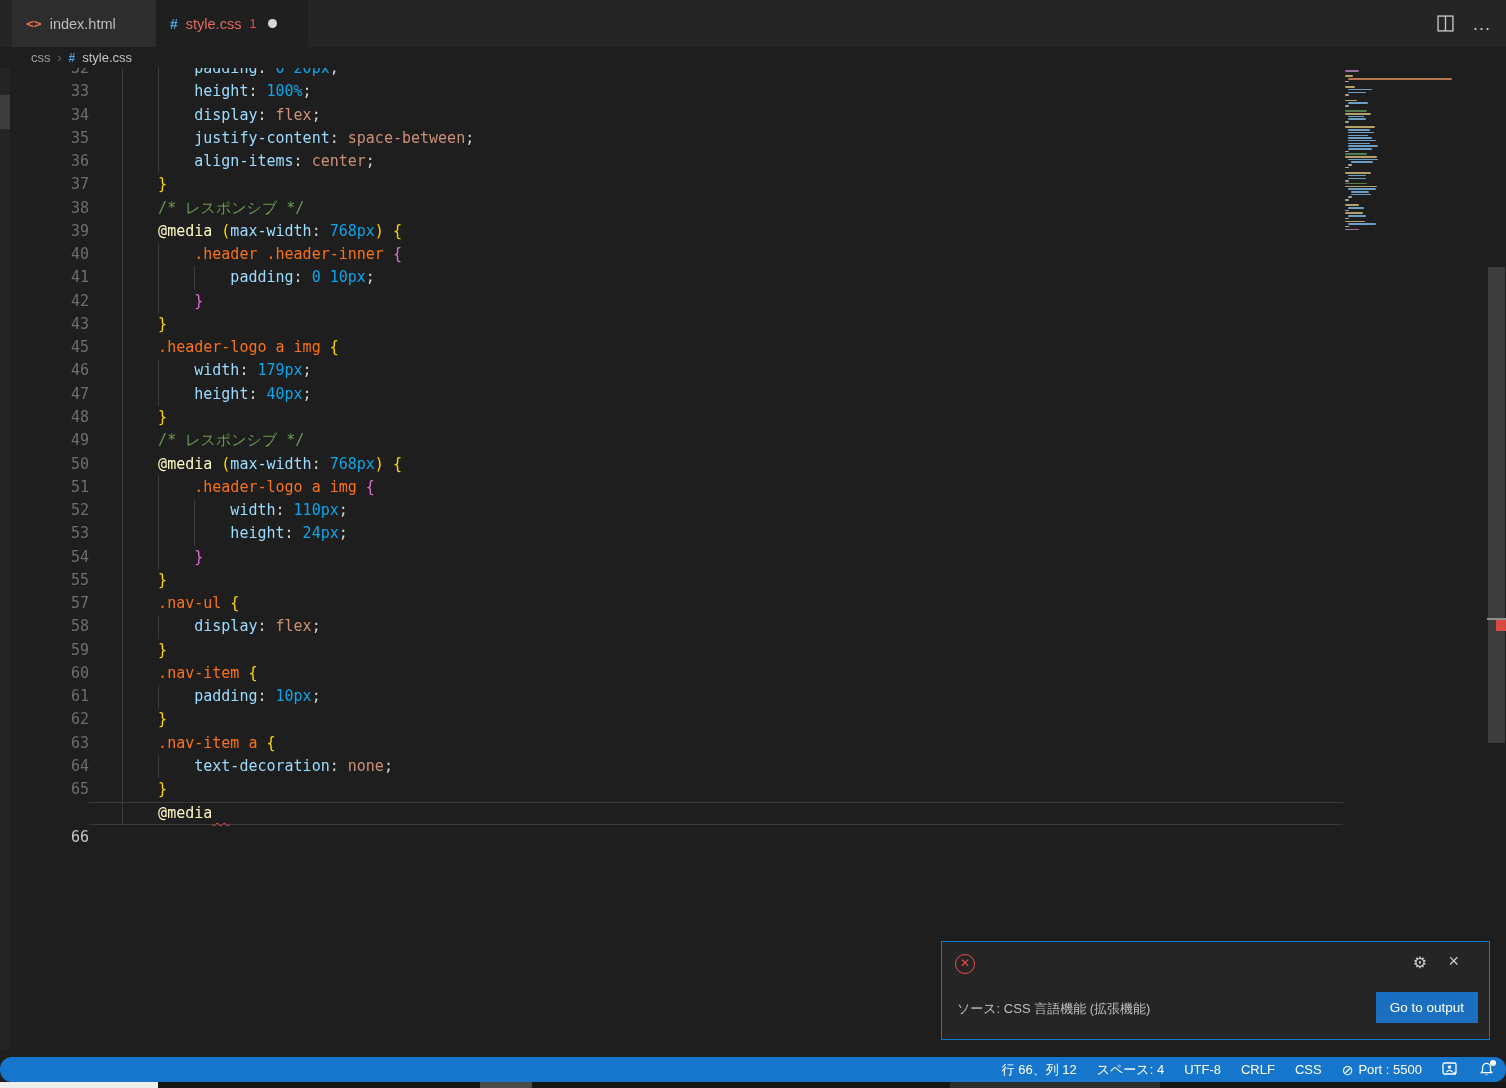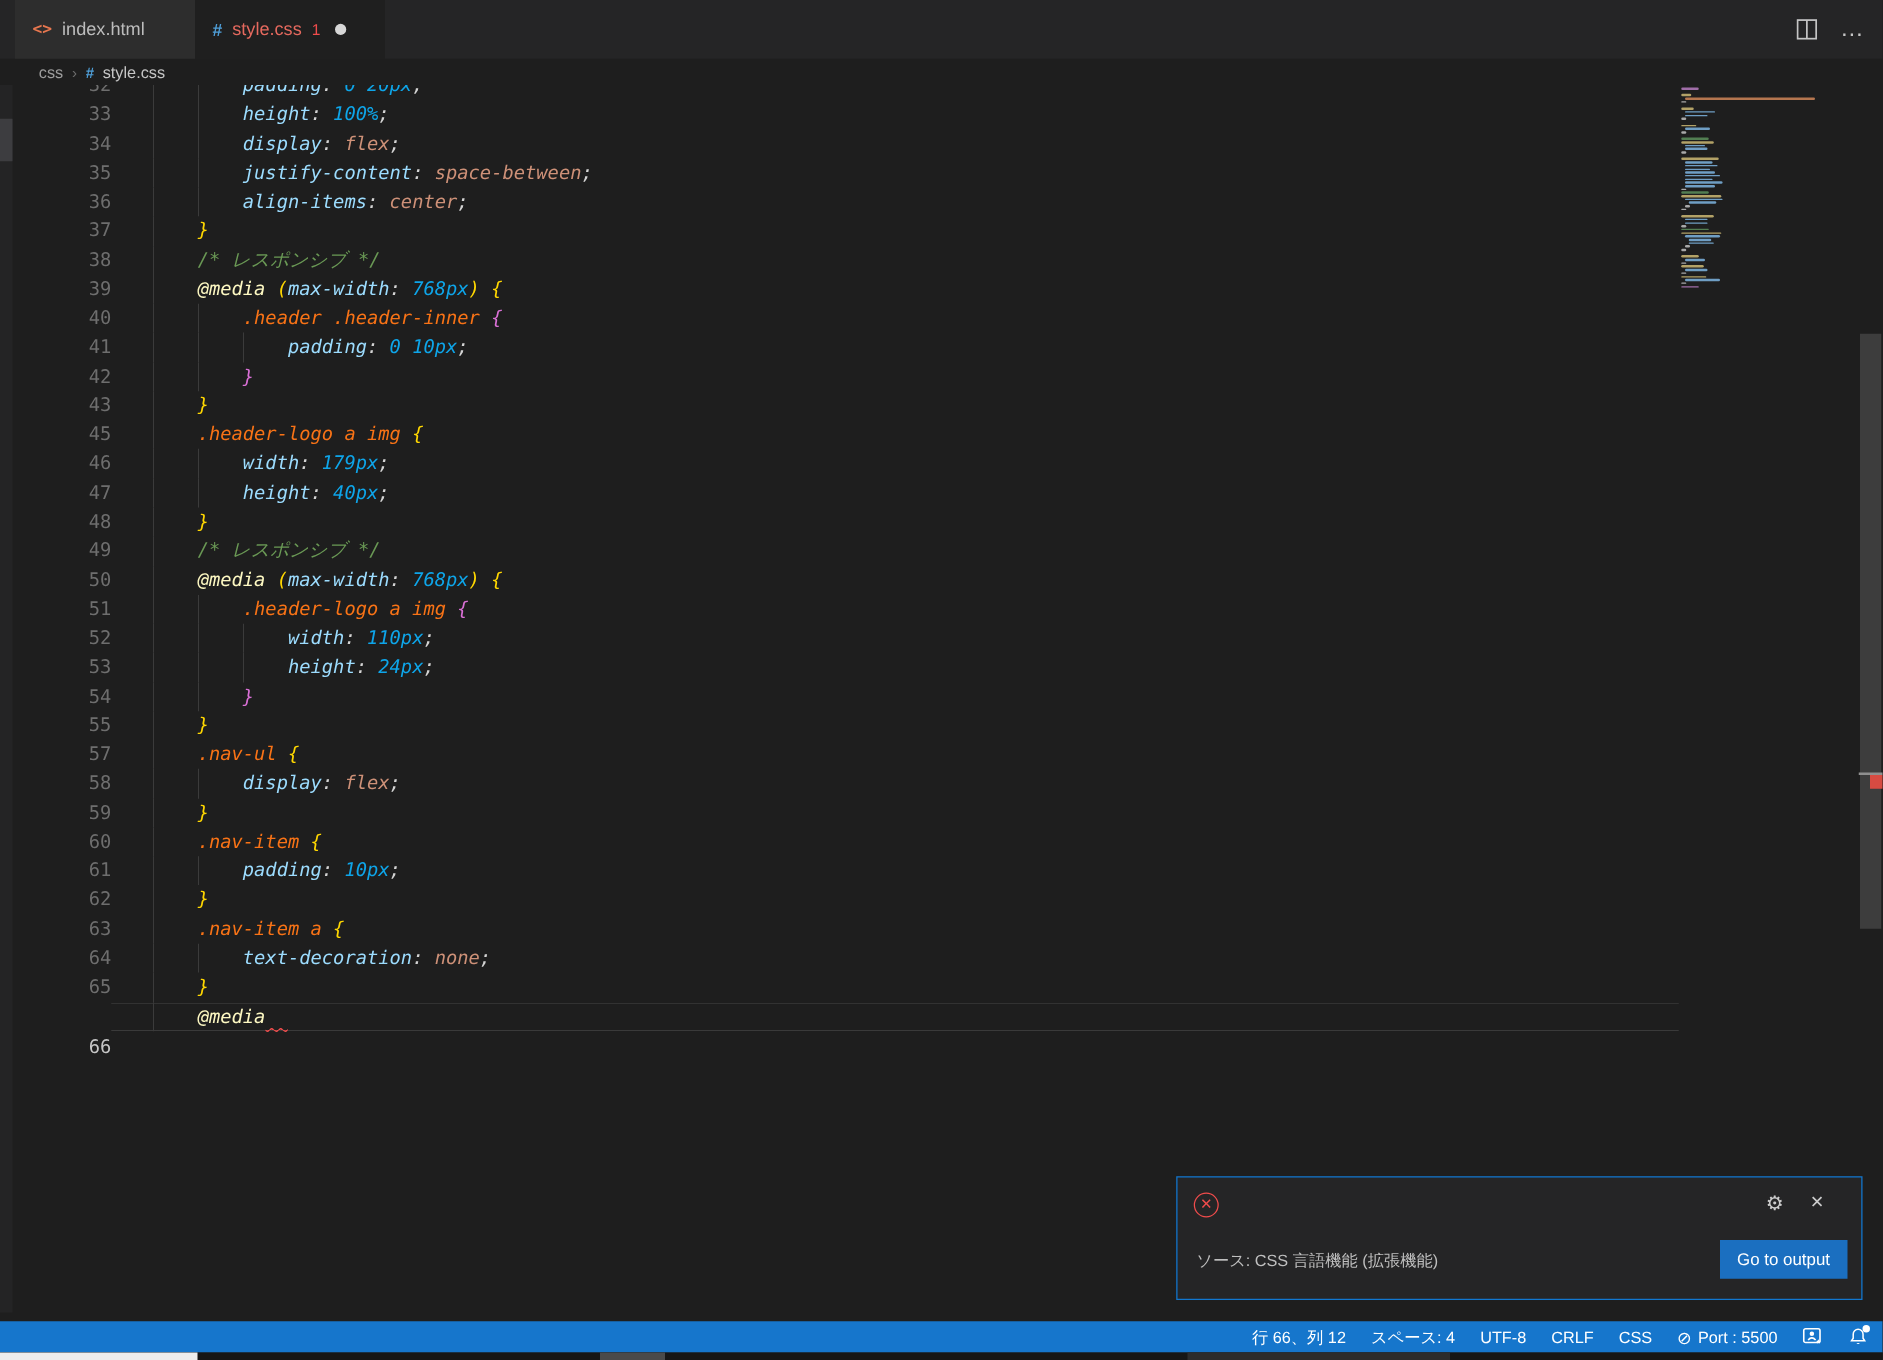--- a/index.html
+++ b/index.html
@@ -30,21 +30,21 @@
 
   
   #left-strip { left:0; top:68px; width:10px; height:982px; background:#242425; z-index:2; }
   #left-strip .knob { position:absolute; left:0; top:27px; width:10px; height:34px; background:#3d3d40; }
 
   
   #code-lines { left:0; top:57px; width:1343px; z-index:1;
     font-family:"DejaVu Sans Mono","Liberation Mono",monospace; font-size:15px; }
   .cl { display:flex; height:23.27px; line-height:23.27px; white-space:pre;padding-left:26px; }
   .ln { flex:0 0 63px; text-align:right; color:#6e6e6e; user-select:none; }
-  .lt { flex:1; padding-left:33px; display:flex; align-items:stretch;font-style:italic; }
+  .lt { flex:1; padding-left:33px; display:flex; align-items:stretch; }
   .ind { display:inline-block; height:100%; flex:0 0 auto;
     background-image:repeating-linear-gradient(to right,#3b3b3b 0 1px,transparent 1px 36.12px); }
   .cl.cur .ln { color:#c6c6c6;margin-top:24px; }
   .cl.cur .lt { box-shadow: inset 0 1px 0 #3a3a3a, inset 0 -1px 0 #3a3a3a; }
   .tp{color:#9cdcfe;} .tu{color:#d4d4d4;} .tn{color:#0ea5e9;} .tv{color:#ce9178;}
   .ts{color:#f97316;} .ta{color:#fef9c3;} .tc{color:#6a9955;} .tb1{color:#ffd700;} .tb2{color:#da70d6;}
   .squig { text-decoration:underline wavy #f14c4c 1px; text-underline-offset:4px; }
 
   
   #minimap { left:1345px; top:70px; width:142px; height:700px; z-index:1; cursor:pointer; }
@@ -66,21 +66,21 @@
     font-size:15px; padding:2px 5px; cursor:text; }
   #toast-gear { position:absolute; right:62px; top:11px; font-size:16px; color:#cccccc; cursor:pointer; }
   #toast-close { position:absolute; right:30px; top:9px; font-size:18px; color:#cccccc; cursor:pointer; }
   #toast-source { position:absolute; left:15px; top:58px; font-size:13px; color:#bfbfbf; }
   #toast-btn { position:absolute; right:11px; top:50px; height:31px; padding:0 14px; background:#1b6fc0;
     color:#ffffff; font-size:13.5px; border:none; display:flex; align-items:center; cursor:pointer; }
 
   
   #statusbar { left:0; top:1057px; width:1506px; height:25px; background:#1676cc; z-index:6;
     display:flex; align-items:center; justify-content:flex-end; gap:20px; padding-right:12px;
-    color:#ffffff; font-size:13px; }
+    color:#ffffff; font-size:13px;border-radius:12px; }
   .sb-item { display:flex; align-items:center; gap:5px; cursor:pointer; white-space:nowrap; }
   .sb-icon svg { display:block; }
   .circle-slash { font-size:14px; line-height:14px; }
   .bell-wrap { position:relative; }
   .bell-dot { position:absolute; right:-2px; top:-2px; width:6px; height:6px; border-radius:50%; background:#ffffff; }
 
   
   #taskbar-peek { left:0; top:1082px; width:1506px; height:6px; background:#161616; z-index:7; }
   #taskbar-peek .seg { position:absolute; top:0; height:6px; }
 </style>

